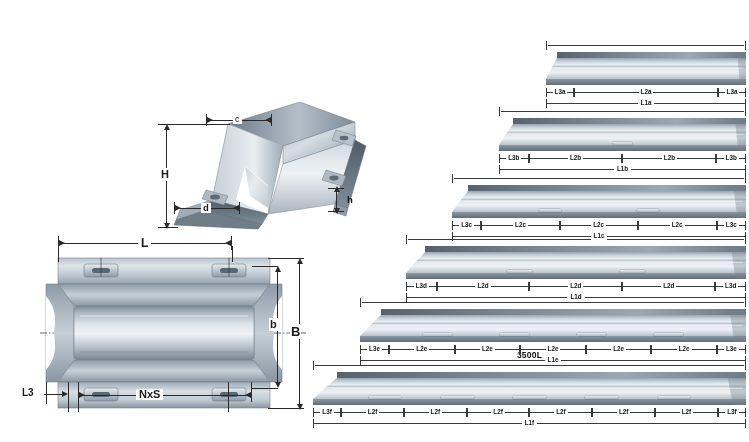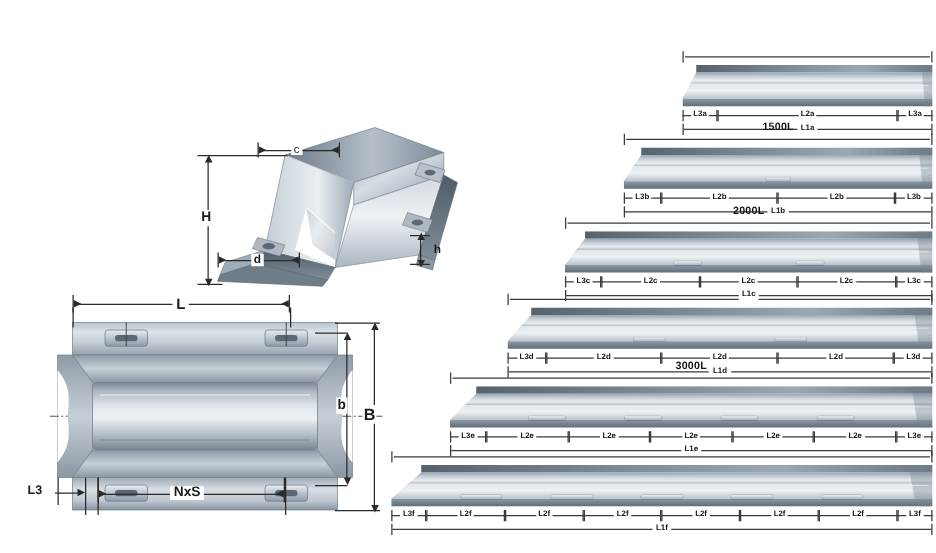--- a/index.html
+++ b/index.html
@@ -276,21 +276,21 @@
     </div>
     <div class="tickh" style="left:248px;top:26px;width:36px;"></div>
     <div class="tickh" style="left:248px;top:176px;width:36px;"></div>
 
     <div class="abs" style="left:2px;top:156px;width:46px;height:13px;">
       <div class="dimline" style="left:22px;top:6px;width:22px;height:1px;"></div>
       <div class="ar-r" style="right:0;top:3px;"></div>
       <div class="lbl" style="left:0;top:0px;font-size:10px;font-weight:bold;">L3</div>
     </div>
 
-    <div class="abs" style="left:58px;top:156px;width:150px;height:14px;">
+    <div class="abs" style="left:58px;top:156px;width:150px;height:14px;padding-left:24px;">
       <div class="tick" style="left:0;top:-6px;height:20px;"></div>
       <div class="tick" style="right:0;top:-6px;height:20px;"></div>
       <div class="dimline" style="left:1px;right:1px;top:7px;height:1px;"></div>
       <div class="ar-r" style="left:1px;top:4px;"></div>
       <div class="ar-l" style="right:1px;top:4px;"></div>
       <div class="lbl" style="left:58px;top:1px;font-size:11px;font-weight:bold;background:#fff;padding:0 3px;">NxS</div>
     </div>
 
     <div class="tick" style="left:48px;top:150px;height:30px;"></div>
     <div class="tick" style="left:58px;top:150px;height:30px;"></div>
@@ -353,21 +353,20 @@
             <span>L3a</span>
           </div>
         </div>
         <div class="seg-total" style="top: 68px;">
           <div class="vl"></div>
           <div class="vr"></div>
           <span>L1a</span>
         </div>
       </div>
       <div class="beam-row" style="left: 499px; top: 96px; width: 247px; height: 72px;">
-        <div class="beam-title">1500L</div>
         <div class="beam-dim">
           <div class="cap-l"></div>
           <div class="line"></div>
           <div class="cap-r"></div>
         </div>
         <svg width="247" height="36" viewBox="0 0 247 36" style="position: absolute; left: 0px; top: 22px;">
           <defs>
             <linearGradient id="bg1t" x1="0" y1="0" x2="1" y2="0">
               <stop offset="0%" stop-color="#56636f"></stop>
               <stop offset="30%" stop-color="#74828e"></stop>
@@ -420,21 +419,20 @@
             <span>L3b</span>
           </div>
         </div>
         <div class="seg-total" style="top: 68px;">
           <div class="vl"></div>
           <div class="vr"></div>
           <span>L1b</span>
         </div>
       </div>
       <div class="beam-row" style="left: 452px; top: 163px; width: 294px; height: 74px;">
-        <div class="beam-title">2000L</div>
         <div class="beam-dim">
           <div class="cap-l"></div>
           <div class="line"></div>
           <div class="cap-r"></div>
         </div>
         <svg width="294" height="36" viewBox="0 0 294 36" style="position: absolute; left: 0px; top: 22px;">
           <defs>
             <linearGradient id="bg2t" x1="0" y1="0" x2="1" y2="0">
               <stop offset="0%" stop-color="#56636f"></stop>
               <stop offset="30%" stop-color="#74828e"></stop>
@@ -565,21 +563,20 @@
             <span>L3d</span>
           </div>
         </div>
         <div class="seg-total" style="top: 68px;">
           <div class="vl"></div>
           <div class="vr"></div>
           <span>L1d</span>
         </div>
       </div>
       <div class="beam-row" style="left: 360px; top: 287px; width: 386px; height: 76px;">
-        <div class="beam-title">3000L</div>
         <div class="beam-dim">
           <div class="cap-l"></div>
           <div class="line"></div>
           <div class="cap-r"></div>
         </div>
         <svg width="386" height="36" viewBox="0 0 386 36" style="position: absolute; left: 0px; top: 22px;">
           <defs>
             <linearGradient id="bg4t" x1="0" y1="0" x2="1" y2="0">
               <stop offset="0%" stop-color="#56636f"></stop>
               <stop offset="30%" stop-color="#74828e"></stop>
@@ -650,20 +647,21 @@
             <span>L3e</span>
           </div>
         </div>
         <div class="seg-total" style="top: 68px;">
           <div class="vl"></div>
           <div class="vr"></div>
           <span>L1e</span>
         </div>
       </div>
       <div class="beam-row" style="left: 313px; top: 350px; width: 433px; height: 78px;">
+        <div class="beam-title">3500L</div>
         <div class="beam-dim">
           <div class="cap-l"></div>
           <div class="line"></div>
           <div class="cap-r"></div>
         </div>
         <svg width="433" height="36" viewBox="0 0 433 36" style="position: absolute; left: 0px; top: 22px;">
           <defs>
             <linearGradient id="bg5t" x1="0" y1="0" x2="1" y2="0">
               <stop offset="0%" stop-color="#56636f"></stop>
               <stop offset="30%" stop-color="#74828e"></stop>

